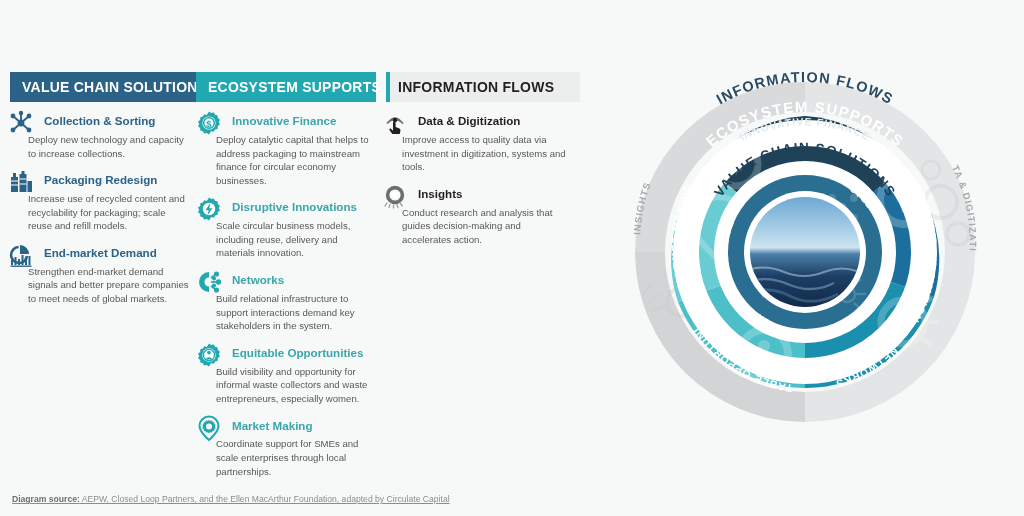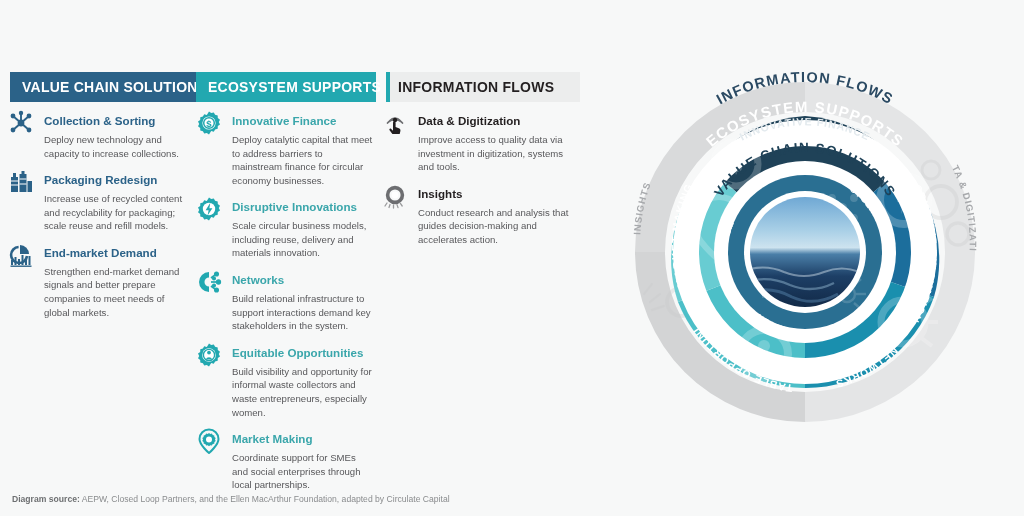--- a/index.html
+++ b/index.html
@@ -35,30 +35,30 @@
 
   .item{position:relative;margin-bottom:5px;}
   .item .ico{
     position:absolute;left:0;top:0;width:26px;height:26px;
   }
   .item .ttl{
     margin-left:36px;font-size:11.6px;font-weight:bold;
     padding-top:4px;line-height:1.2;
   }
   .item .dsc{
-    margin-left:36px;font-size:9.6px;line-height:1.42;
+    margin-left:20px;font-size:9.6px;line-height:1.42;
     color:#58585b;margin-top:5px;margin-bottom:9px;
   }
   .c1 .ttl{color:#2b6288;}
   .c2 .ttl{color:#3aa6ab;}
   .c3 .ttl{color:#231f20;}
 
   .footer{
     position:absolute;left:12px;bottom:12px;
-    font-size:8.6px;color:#8a8c8e;
+    font-size:8.6px;color:#8a8c8e;text-decoration:underline;
   }
   .footer b{color:#6e7072;font-weight:bold;}
 
   
   .wheel{position:absolute;left:586px;top:2px;width:438px;height:500px;}
   .wheel svg{display:block;}
   .ringtxt{font-family:"Liberation Sans", sans-serif;font-weight:bold;}
 </style>
 </head>
 <body>
@@ -152,21 +152,21 @@
       <div class="item">
         <span class="ico">
           <svg viewBox="0 0 26 26" width="26" height="26">
             <path d="M13 1.5 l2.2 1.6 2.6-.7 1.3 2.4 2.6.6.1 2.7 2.2 1.6-1.2 2.4 1.2 2.4-2.2 1.6-.1 2.7-2.6.6-1.3 2.4-2.6-.7L13 24.5l-2.2-1.6-2.6.7-1.3-2.4-2.6-.6-.1-2.7L2 16.3l1.2-2.4L2 11.5l2.2-1.6.1-2.7 2.6-.6 1.3-2.4 2.6.7z" fill="#22a8b0"></path>
             <circle cx="13" cy="13" r="6.6" fill="#ffffff"></circle>
             <circle cx="13" cy="13" r="5.3" fill="none" stroke="#22a8b0" stroke-width="1.5"></circle>
             <text x="13" y="17" font-size="9.5" font-weight="bold" fill="#22a8b0" text-anchor="middle" font-family="Liberation Sans, sans-serif">$</text>
           </svg>
         </span>
         <div class="ttl">Innovative Finance</div>
-        <div class="dsc">Deploy catalytic capital that meet to address barriers to mainstream finance for circular economy businesses.</div>
+        <div class="dsc">Deploy catalytic capital that helps to address packaging to mainstream finance for circular economy businesses.</div>
       </div>
 
       <div class="item">
         <span class="ico">
           <svg viewBox="0 0 26 26" width="26" height="26">
             <path d="M13 1.5 l2.2 1.6 2.6-.7 1.3 2.4 2.6.6.1 2.7 2.2 1.6-1.2 2.4 1.2 2.4-2.2 1.6-.1 2.7-2.6.6-1.3 2.4-2.6-.7L13 24.5l-2.2-1.6-2.6.7-1.3-2.4-2.6-.6-.1-2.7L2 16.3l1.2-2.4L2 11.5l2.2-1.6.1-2.7 2.6-.6 1.3-2.4 2.6.7z" fill="#22a8b0"></path>
             <circle cx="13" cy="13" r="6.2" fill="#ffffff"></circle>
             <path d="M14.3 6.8 L9.6 14.2 L12.6 14.2 L11.6 19.6 L16.4 12.2 L13.4 12.2 Z" fill="#22a8b0"></path>
           </svg>
         </span>
@@ -210,21 +210,21 @@
 
       <div class="item">
         <span class="ico">
           <svg viewBox="0 0 26 26" width="26" height="26">
             <path d="M13 1.5 A9.5 9.5 0 0 1 22.5 11 C22.5 17 13 25 13 25 C13 25 3.5 17 3.5 11 A9.5 9.5 0 0 1 13 1.5 Z" fill="none" stroke="#22a8b0" stroke-width="2"></path>
             <path d="M13 5 l1.3 1 1.6-.4 .8 1.5 1.6.3 .1 1.7 1.3 1-.7 1.5 .7 1.5-1.3 1-.1 1.7-1.6.3-.8 1.5-1.6-.4-1.3 1-1.3-1-1.6.4-.8-1.5-1.6-.3-.1-1.7-1.3-1 .7-1.5-.7-1.5 1.3-1 .1-1.7 1.6-.3 .8-1.5 1.6.4z" fill="#22a8b0"></path>
             <circle cx="13" cy="11.6" r="3" fill="#ffffff"></circle>
           </svg>
         </span>
         <div class="ttl">Market Making</div>
-        <div class="dsc">Coordinate support for SMEs and social enterprises through local partnerships.</div>
+        <div class="dsc">Coordinate support for SMEs and scale enterprises through local partnerships.</div>
       </div>
     </div>
 
     <div class="col col3 c3">
 
       <div class="item">
         <span class="ico">
           <svg viewBox="0 0 26 26" width="26" height="26">
             <g fill="none" stroke="#6d6e71" stroke-width="1.7" stroke-linecap="round">
               <path d="M8 10.5 A6.5 6.5 0 0 1 18 10.5"></path>

